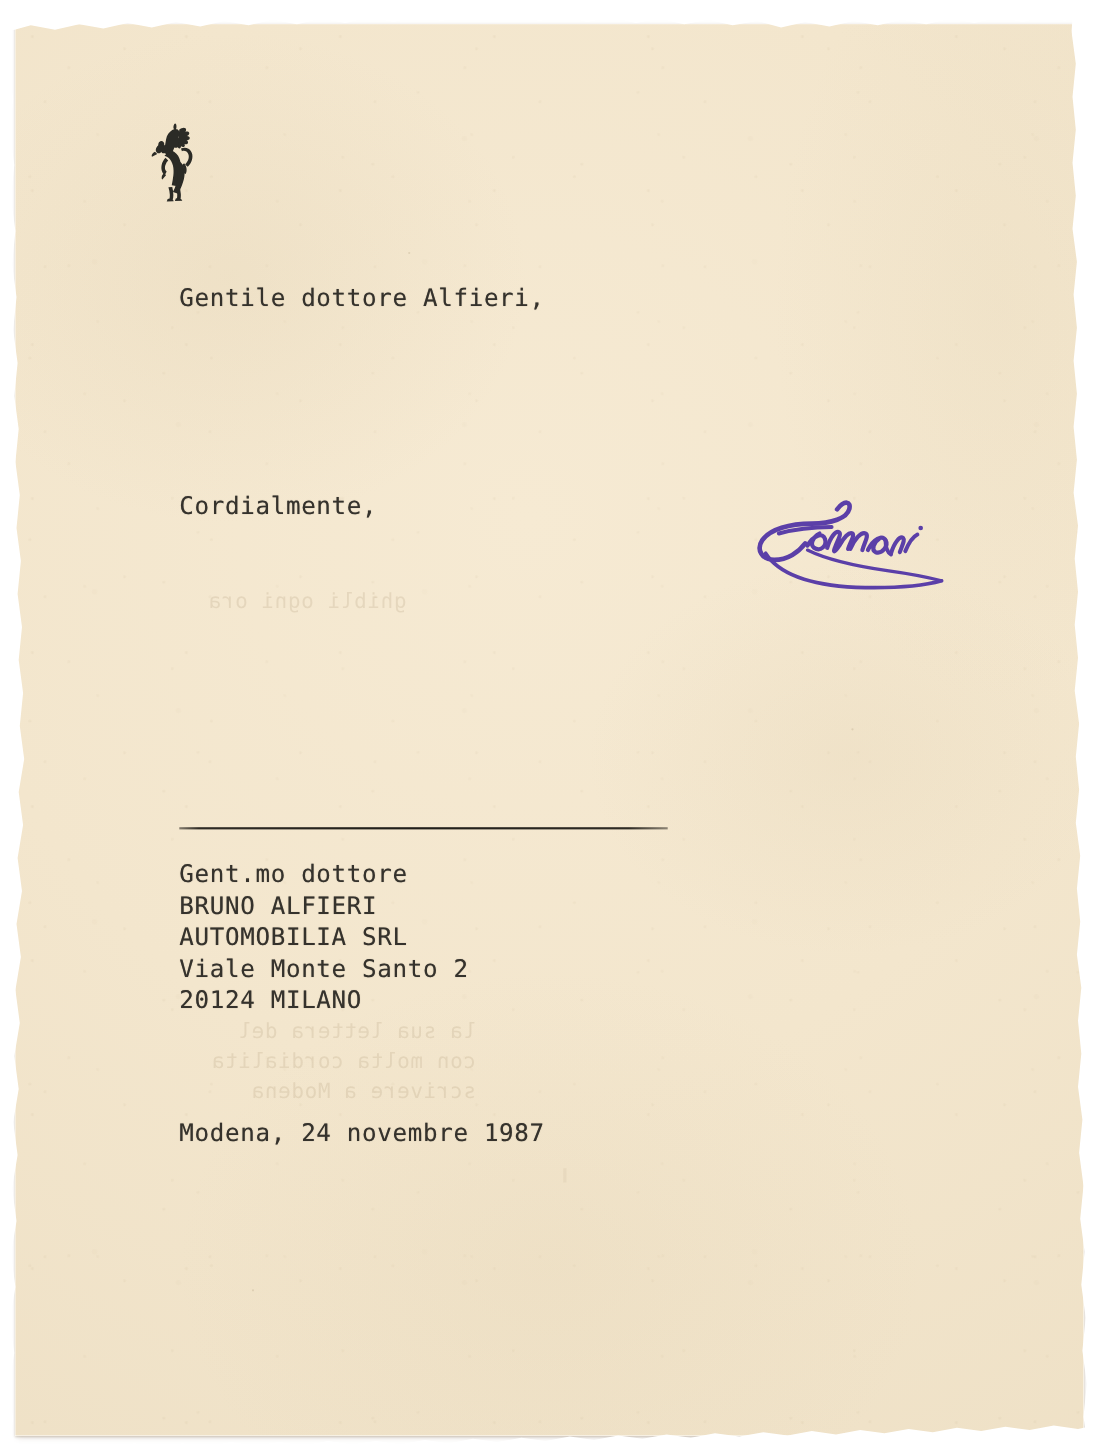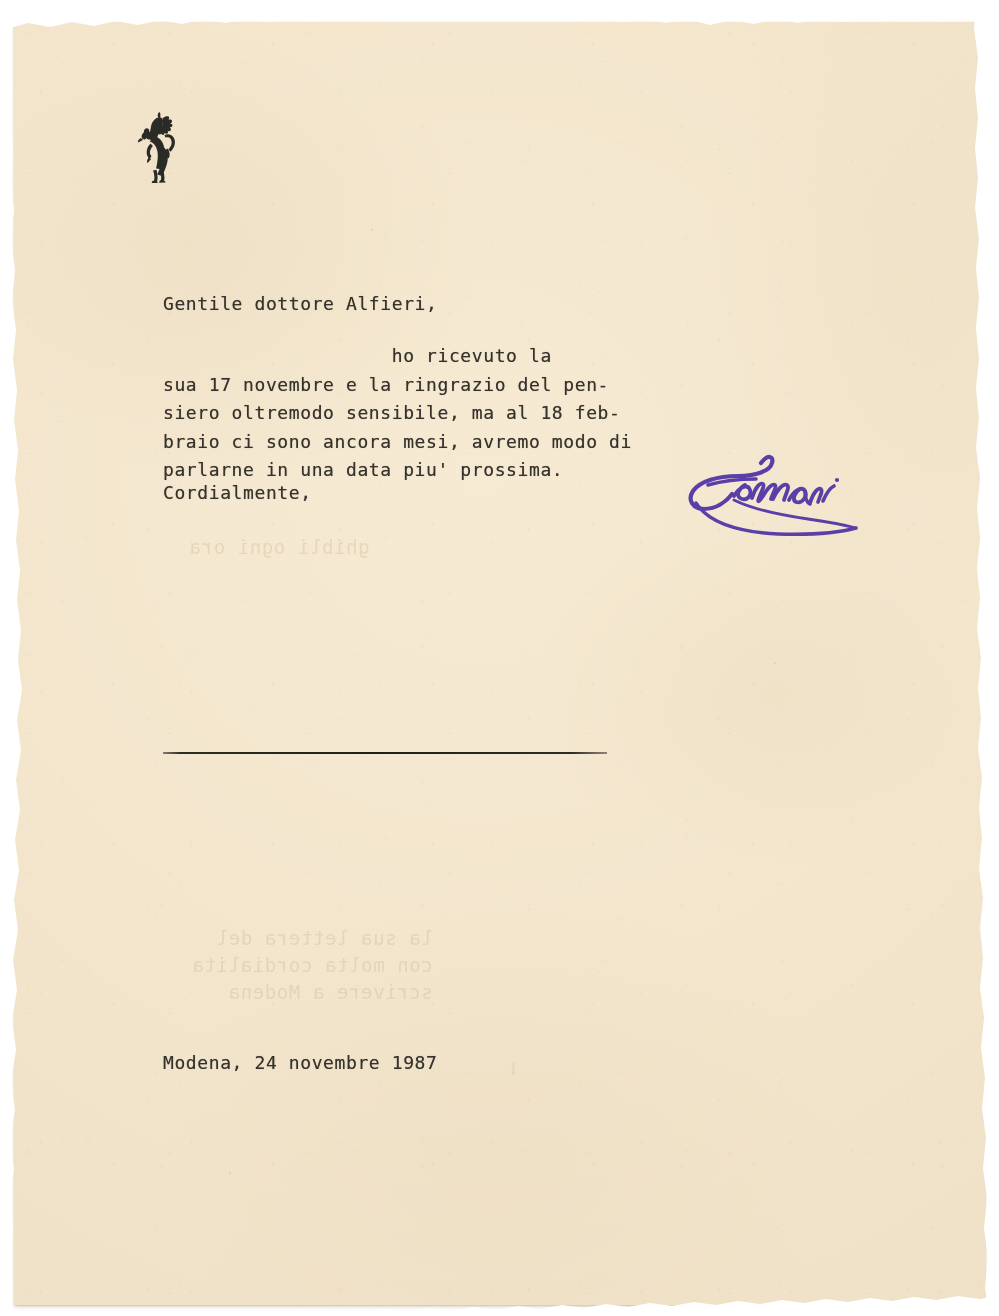--- a/index.html
+++ b/index.html
@@ -87,26 +87,25 @@
   #content {
     position: absolute;
     inset: 0;
     z-index: 12;
   }
 
   .typed {
     position: absolute;
     font-family: "DejaVu Sans Mono", "Liberation Mono", monospace;
     color: #35322c;
-    font-size: 18px;
+    font-size: 22px;
     line-height: 28.5px;
     letter-spacing: 0.6px;
     white-space: pre;
     text-shadow: 0 0 0.7px rgba(53,50,44,.55);
-    margin-top: 32px;
   }
 
   #salutation { left: 149px; top: 236px; }
   #body-block { left: 149px; top: 288px; }
   #closing    { left: 149px; top: 425px; }
 
   #addr-rule {
     position: absolute;
     left: 149px;
     top: 730px;
@@ -222,25 +221,20 @@
             <path d="M30.8 70.4c1.6-.3 3.3-.2 4.6 .5 .8 .4 1.3 1.1 1.2 1.7l-6.6 .2 .8-2.4z"></path>
             <path d="M23.4 70.9c1.5-.3 3.1-.2 4.3 .4 .7 .4 1.2 1.0 1.1 1.6l-6.2 .2 .8-2.2z"></path>
             <path d="M11.9 28.0c-1.2 .6-2.3 1.6-2.8 2.7-.3 .7-.3 1.4 .1 1.8l4.8-2.6-2.1-1.9z"></path>
             <path d="M19.6 47.8c-.9 1.0-1.5 2.3-1.6 3.5-.1 .8 .1 1.5 .6 1.8l3.5-4.1-2.5-1.2z"></path>
           </g>
         </svg>
       </div>
 
       <div class="typed" id="salutation">Gentile dottore Alfieri,</div>
 
-      <div class="typed" id="body-block">                    ho ricevuto la
-sua 17 novembre e la ringrazio del pen-
-siero oltremodo sensibile, ma al 18 feb-
-braio ci sono ancora mesi, avremo modo di
-parlarne in una data piu' prossima.</div>
 
       <div class="typed" id="closing">Cordialmente,</div>
 
       <div id="signature">
         <svg viewBox="0 0 230 100" xmlns="http://www.w3.org/2000/svg" aria-hidden="true">
           <g fill="none" stroke="#5b3fa8" stroke-linecap="round" stroke-linejoin="round">
 
             <path d="M101 17 C 108 8, 114 10, 112 17 C 110 25, 96 30, 78 30
                      C 58 30, 40 35, 33 45 C 27 54, 33 63, 44 63
                      C 56 63, 66 56, 72 48" stroke-width="4.2"></path>
@@ -264,20 +258,25 @@
             <circle cx="177" cy="34" r="2.1" fill="#5b3fa8" stroke="none"></circle>
 
             <path d="M36 57 C 48 76, 78 86, 118 88 C 150 89, 178 87, 196 82" stroke-width="3.4"></path>
             <path d="M196 82 C 188 80, 170 76, 148 73 C 120 69, 92 63, 74 54" stroke-width="2.8"></path>
           </g>
         </svg>
       </div>
 
       <div id="addr-rule"></div>
 
+      <div class="typed" id="address">Gent.mo dottore
+BRUNO ALFIERI
+AUTOMOBILIA SRL
+Viale Monte Santo 2
+20124 MILANO</div>
 
       <div class="typed" id="dateline">Modena, 24 novembre 1987</div>
 
     </div>
   </div>
 
   <svg class="deckle deckle-top" viewBox="0 0 999 30" preserveAspectRatio="none" xmlns="http://www.w3.org/2000/svg">
     <path fill="#ffffff" d="M0 0 H999 V16 L985 14 L968 20 L950 16 L930 21 L908 17
       L886 22 L864 18 L842 23 L820 19 L798 24 L776 20 L754 25 L732 21 L710 26
       L688 20 L666 24 L644 19 L622 23 L600 18 L578 22 L556 17 L534 21 L512 16

